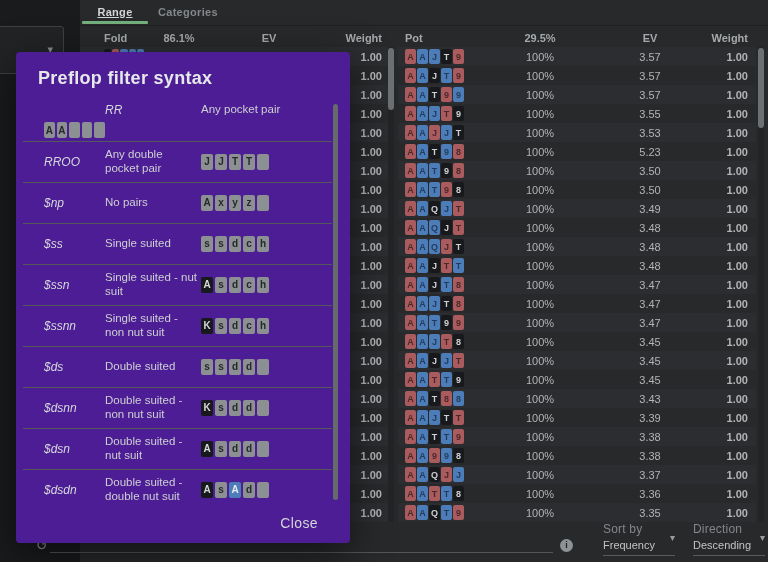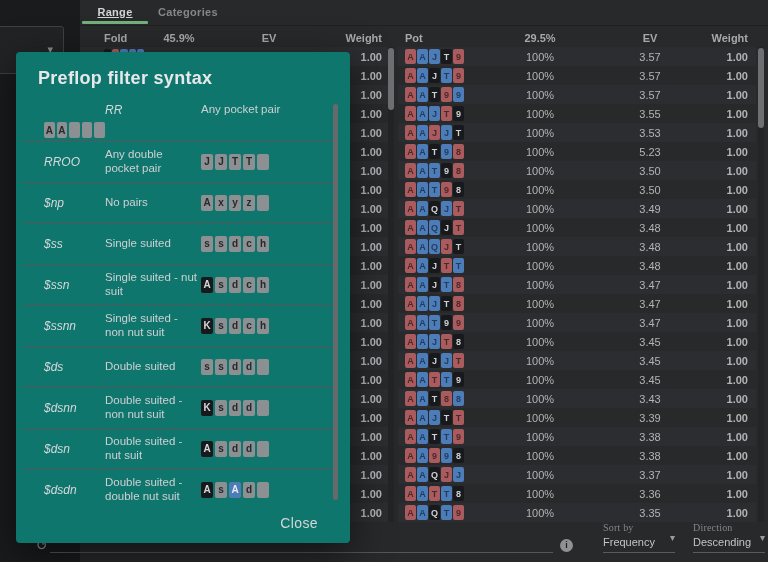--- a/index.html
+++ b/index.html
@@ -46,27 +46,27 @@
   .vscroll .thumb { position:absolute; top:1px; left:0; width:6px; background:#6d7073; border-radius:3px; }
   .vscroll.mid .thumb { height:62px; }
   .vscroll.right .thumb { height:80px; }
 
   
   .reset-icon { position:absolute; left:36px; top:537px; color:#979a9c; font-size:14px; cursor:pointer; }
   .filter-input { position:absolute; left:50px; top:536px; width:503px; height:17px; background:transparent; border:none; border-bottom:1px solid #54575a; color:#d2d4d6; font-size:11px; outline:none; }
   .info-icon { position:absolute; left:560px; top:539px; width:13px; height:13px; border-radius:50%; background:#8f9294; color:#202224; font-size:9px; font-weight:bold; text-align:center; line-height:13px; cursor:pointer; }
   .dd { position:absolute; top:522px; width:72px; cursor:pointer; }
   .dd.sort { left:603px; } .dd.dir { left:693px; }
-  .dd .lbl { font-size:10px; color:#83868a; letter-spacing:.2px;font-family:Liberation Serif, serif; }
+  .dd .lbl { font-size:12px; color:#83868a; letter-spacing:.2px; }
   .dd .val { font-size:11px; color:#c2c4c6; margin-top:3px; }
   .dd .uline { height:1px; background:#595c5e; margin-top:4px; }
   .dd .caret { position:absolute; right:0; top:10px; color:#9a9da0; font-size:10px; }
 
   
-  .modal { position:absolute; left:16px; top:52px; width:334px; height:491px; background:#0f766e; border-radius:4px; box-shadow:0 12px 40px rgba(0,0,0,.55); z-index:10; }
+  .modal { position:absolute; left:16px; top:52px; width:334px; height:491px; background:#4c1d95; border-radius:4px; box-shadow:0 12px 40px rgba(0,0,0,.55); z-index:10; }
   .modal-title { position:absolute; left:22px; top:16px; font-size:18px; font-weight:bold; color:#e6e8ea; letter-spacing:.3px; }
   .mrows { position:absolute; left:0; right:0; top:48px; height:402px; overflow:hidden; }
   .mrow { position:relative; height:41px; display:grid; grid-template-columns:61px 96px 1fr; align-items:center; padding-left:28px; }
   .mrow + .mrow .sep { position:absolute; top:0; left:7px; right:18px; height:1px; background:#55585b; }
   .mcode { font-size:12px; color:#d6d8da;font-style:italic; }
   .mdesc { font-size:11.5px; line-height:1.15; color:#ced0d2; white-space:pre-line; }
   .mcards { display:flex; gap:2px; }
   .mcard { display:inline-flex; align-items:center; justify-content:center; width:12px; height:16px; border-radius:2px; font-size:10px; font-weight:bold; }
   .mcard.suit-g { background:#8d9092; color:#26282a; }
   .mcard.suit-k { background:#17191c; color:#d6d8da; }
@@ -90,21 +90,21 @@
     <div class="tab-underline"></div>
   </div>
   <div class="tab tab-categories">
     <span>Categories</span>
   </div>
   <div class="topline"></div>
 
   <div class="ltable">
     <div class="thead">
       <span>Fold</span>
-      <span class="freq">45.9%</span>
+      <span class="freq">86.1%</span>
       <span class="ev">EV</span>
       <span class="weight">Weight</span>
     </div>
     <div id="fold-rows">
         <div class="trow">
           <span class="cell hand">
             <span class="card suit-k"></span>
             <span class="card suit-r"></span>
             <span class="card suit-b"></span>
             <span class="card suit-b"></span>

